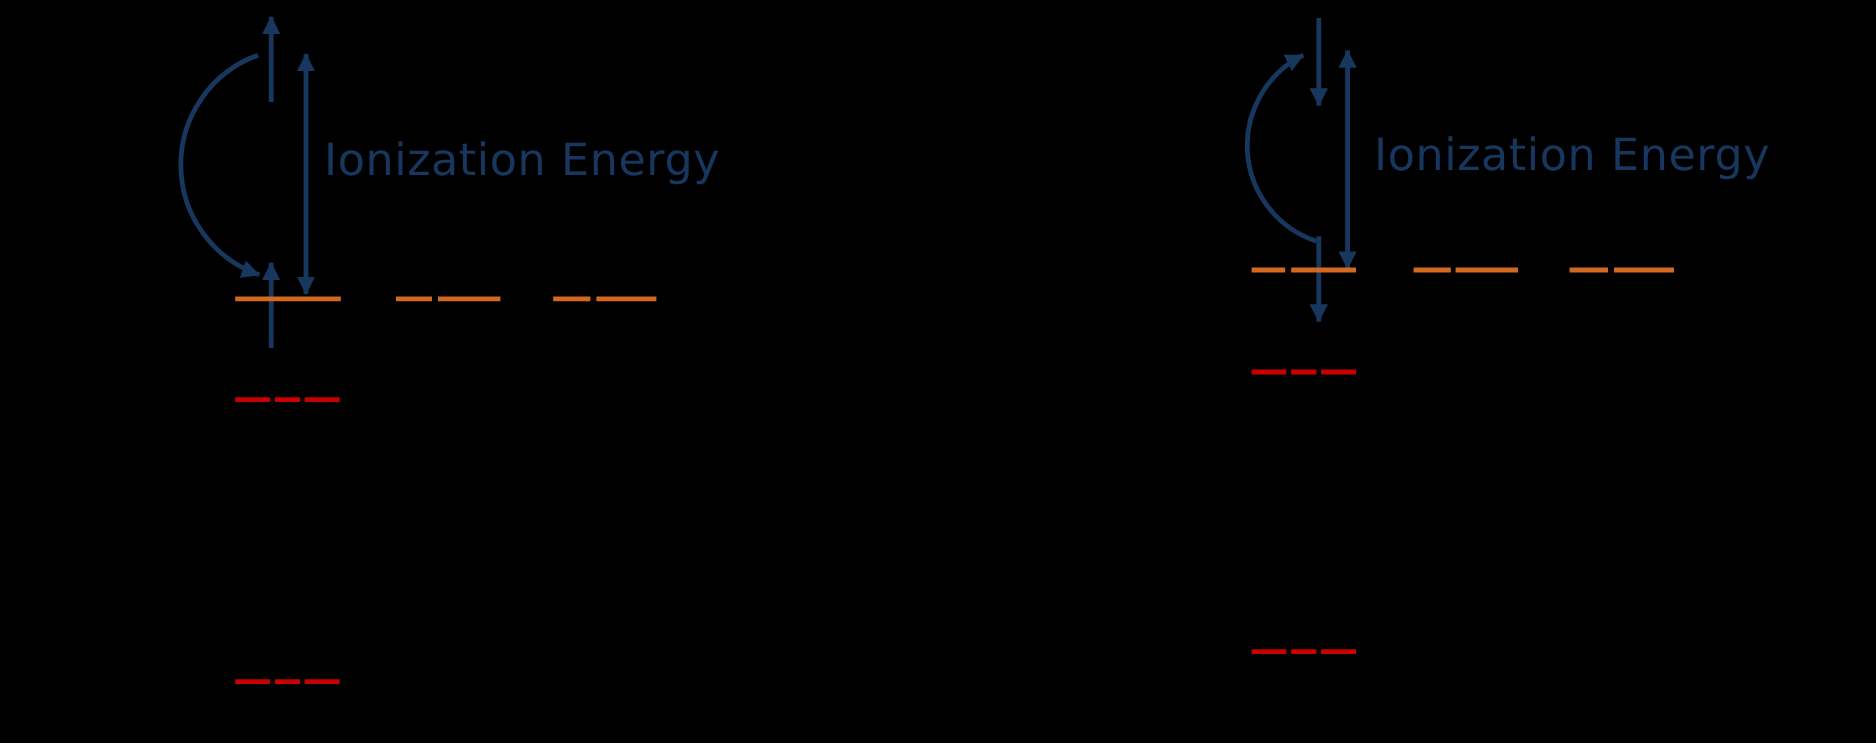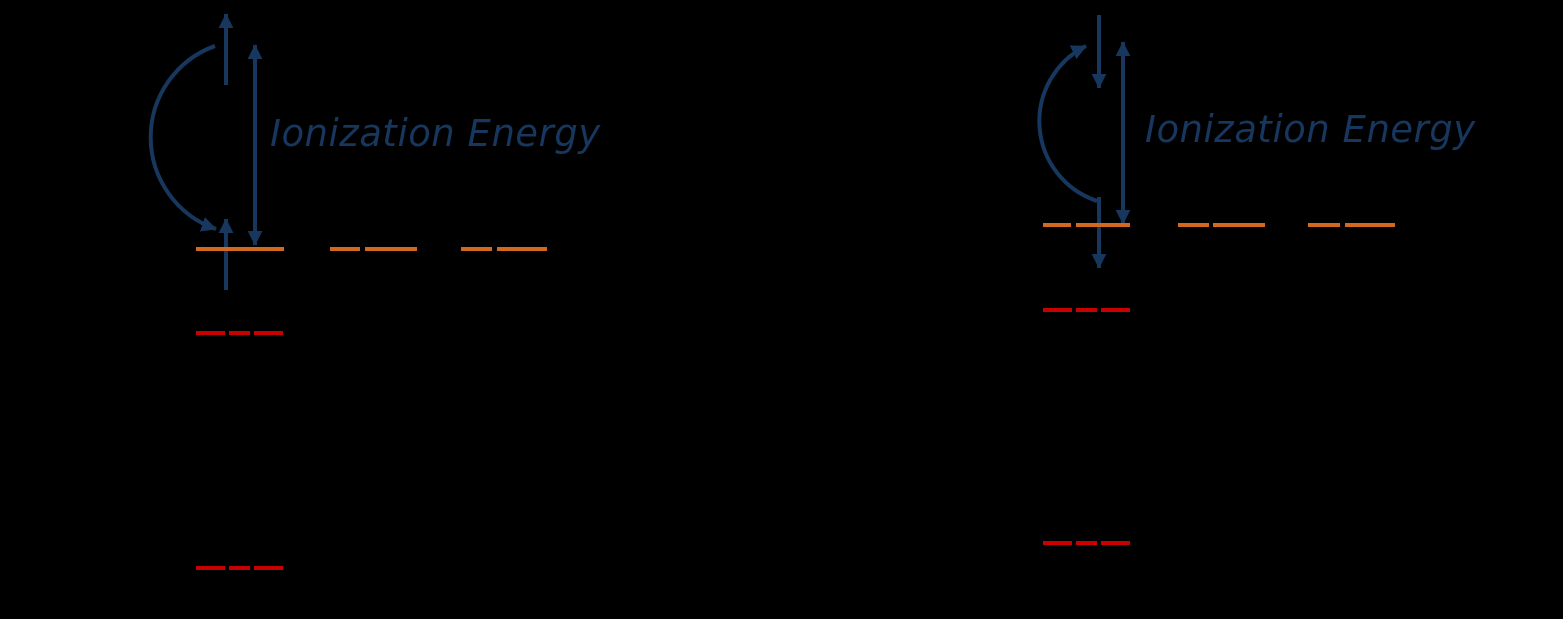--- a/index.html
+++ b/index.html
@@ -17,21 +17,20 @@
   }
   svg.scene {
     position: absolute;
     left: 0;
     top: 0;
     display: block;
   }
   .diagram-label {
     position: absolute;
     font-family: "DejaVu Sans", "Liberation Sans", sans-serif;
-    font-style: italic;
     font-weight: normal;
     white-space: nowrap;
     letter-spacing: 0.5px;
     line-height: 1.1;
   }
 </style>
 </head>
 <body style="background: rgb(0, 0, 0);">
 
 <div class="stage">

